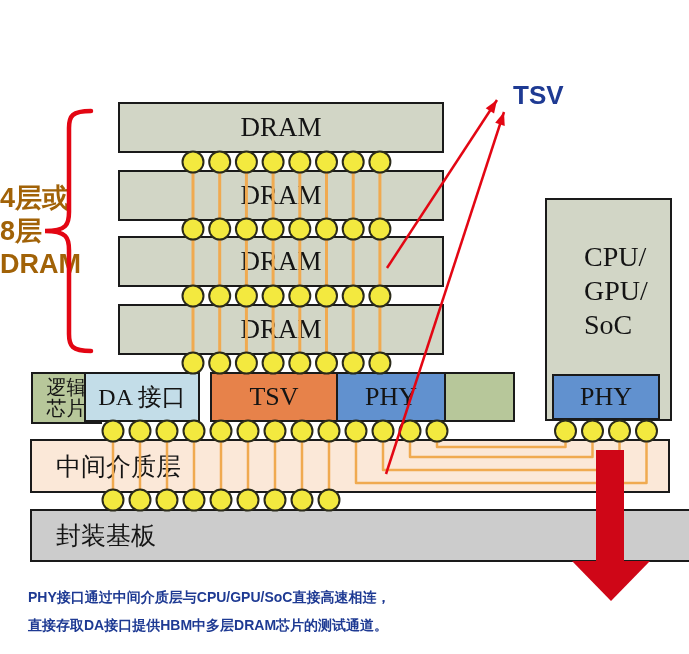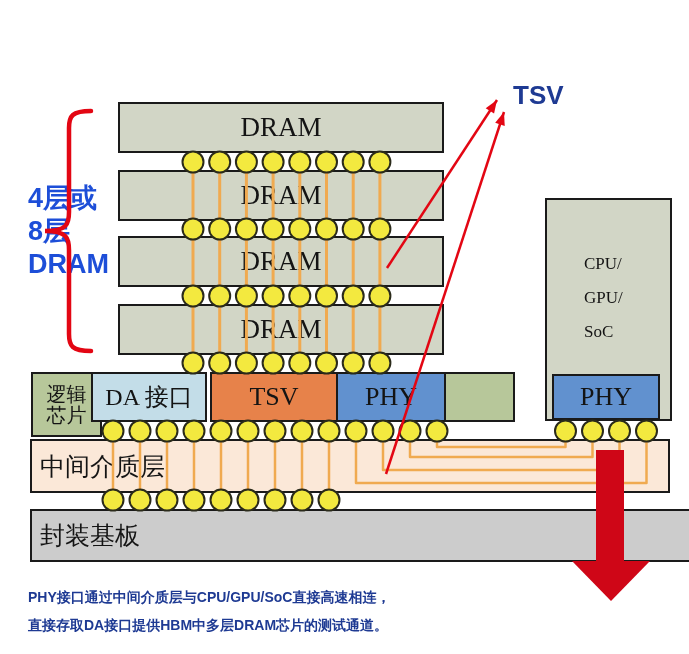--- a/index.html
+++ b/index.html
@@ -6,23 +6,23 @@
   .stage { position:relative; width:689px; height:654px; background:#ffffff; overflow:hidden;
            font-family:"Liberation Sans", sans-serif; }
   .blk { position:absolute; box-sizing:border-box; border:2px solid #1a1a1a;
          display:flex; align-items:center; justify-content:center;
          font-family:"Liberation Serif", serif; color:#141414; }
   .title { position:absolute; left:8px; top:8px; font-size:20px; font-weight:900;
            color:#000; letter-spacing:0.5px; }
   .stack-label { position:absolute; left:0px; top:182px; font-size:27px; font-weight:bold;
                  line-height:33px; white-space:nowrap; }
   .tsv-label { position:absolute; left:513px; top:80px; font-size:26px; font-weight:bold; }
-  .soc-text { position:absolute; left:584px; top:247px; font-family:"Liberation Serif", serif;
-              font-size:17px; line-height:34px; color:#141414; }
-  .left-pad { justify-content:flex-start; padding-left:8px; }
+  .soc-text { position:absolute; left:584px; top:240px; font-family:"Liberation Serif", serif;
+              font-size:28px; line-height:34px; color:#141414; }
+  .left-pad { justify-content:flex-start; padding-left:24px; }
   .two-line { flex-direction:column; line-height:21px; font-size:20px; }
   .caption { position:absolute; left:28px; top:583px; font-size:14px; font-weight:bold;
              line-height:28px; white-space:nowrap; }
   svg.overlay { position:absolute; left:0; top:0; pointer-events:none; z-index:5; }
 </style>
 </head>
 <body>
 
 <div class="stage">
 
@@ -33,33 +33,33 @@
   <div class="blk" style="left: 118px; top: 170px; width: 326px; height: 51px; font-size: 27px; background-color: rgb(210, 214, 198);">
     <span>DRAM</span>
   </div>
   <div class="blk" style="left: 118px; top: 236px; width: 326px; height: 51px; font-size: 27px; background-color: rgb(210, 214, 198);">
     <span>DRAM</span>
   </div>
   <div class="blk" style="left: 118px; top: 304px; width: 326px; height: 51px; font-size: 27px; background-color: rgb(210, 214, 198);">
     <span>DRAM</span>
   </div>
 
-  <div class="stack-label" style="color: #1d4ed8; padding-left: 28px;">
+  <div class="stack-label" style="color: #a16207;">
     <div>4层或</div>
     <div>8层</div>
     <div>DRAM</div>
   </div>
 
   <div class="tsv-label" style="color: rgb(30, 58, 147);">TSV</div>
 
-  <div class="blk two-line" style="left: 31px; top: 372px; width: 71px; height: 65px; background-color: rgb(183, 199, 154);">
+  <div class="blk two-line" style="left: 31px; top: 372px; width: 71px; height: 52px; background-color: rgb(183, 199, 154);">
     <span>逻辑</span>
     <span>芯片</span>
   </div>
-  <div class="blk" style="left: 91px; top: 372px; width: 116px; height: 50px; font-size: 24px; background-color: rgb(195, 221, 232);">
+  <div class="blk" style="left: 84px; top: 372px; width: 116px; height: 50px; font-size: 24px; background-color: rgb(195, 221, 232);">
     <span>DA 接口</span>
   </div>
   <div class="blk" style="left: 210px; top: 372px; width: 128px; height: 50px; font-size: 26px; background-color: rgb(231, 130, 74);">
     <span>TSV</span>
   </div>
   <div class="blk" style="left: 336px; top: 372px; width: 110px; height: 50px; font-size: 26px; background-color: rgb(97, 145, 207);">
     <span>PHY</span>
   </div>
   <div class="blk" style="left: 444px; top: 372px; width: 71px; height: 50px; background-color: rgb(183, 199, 154);"></div>
 

